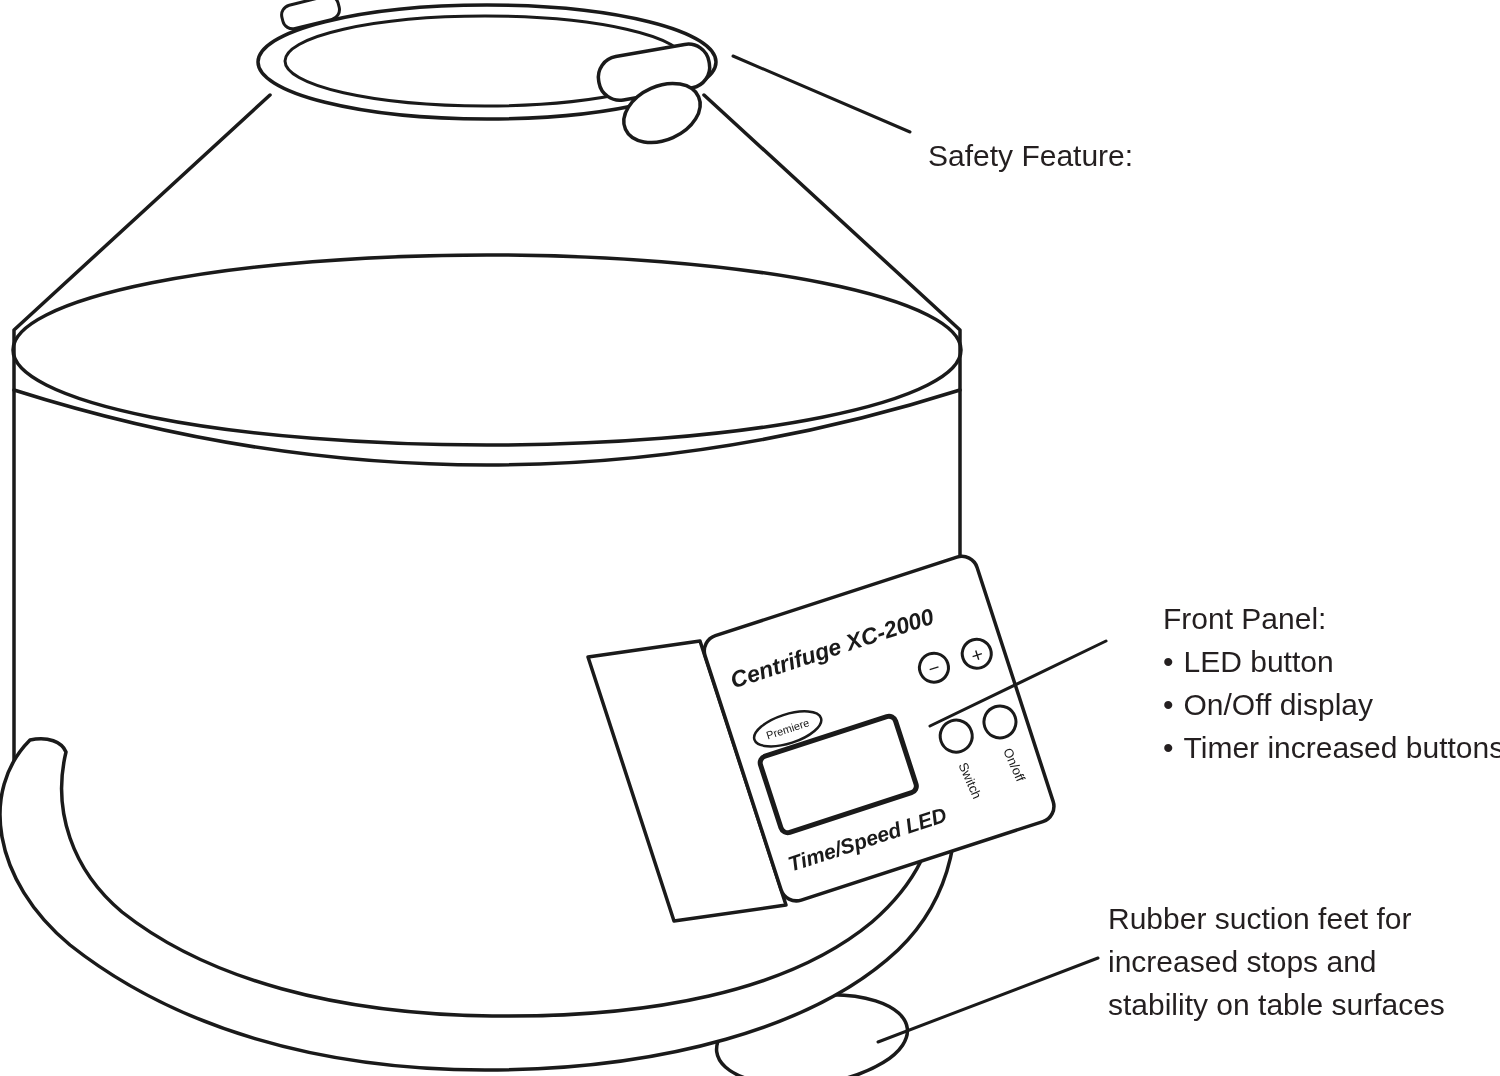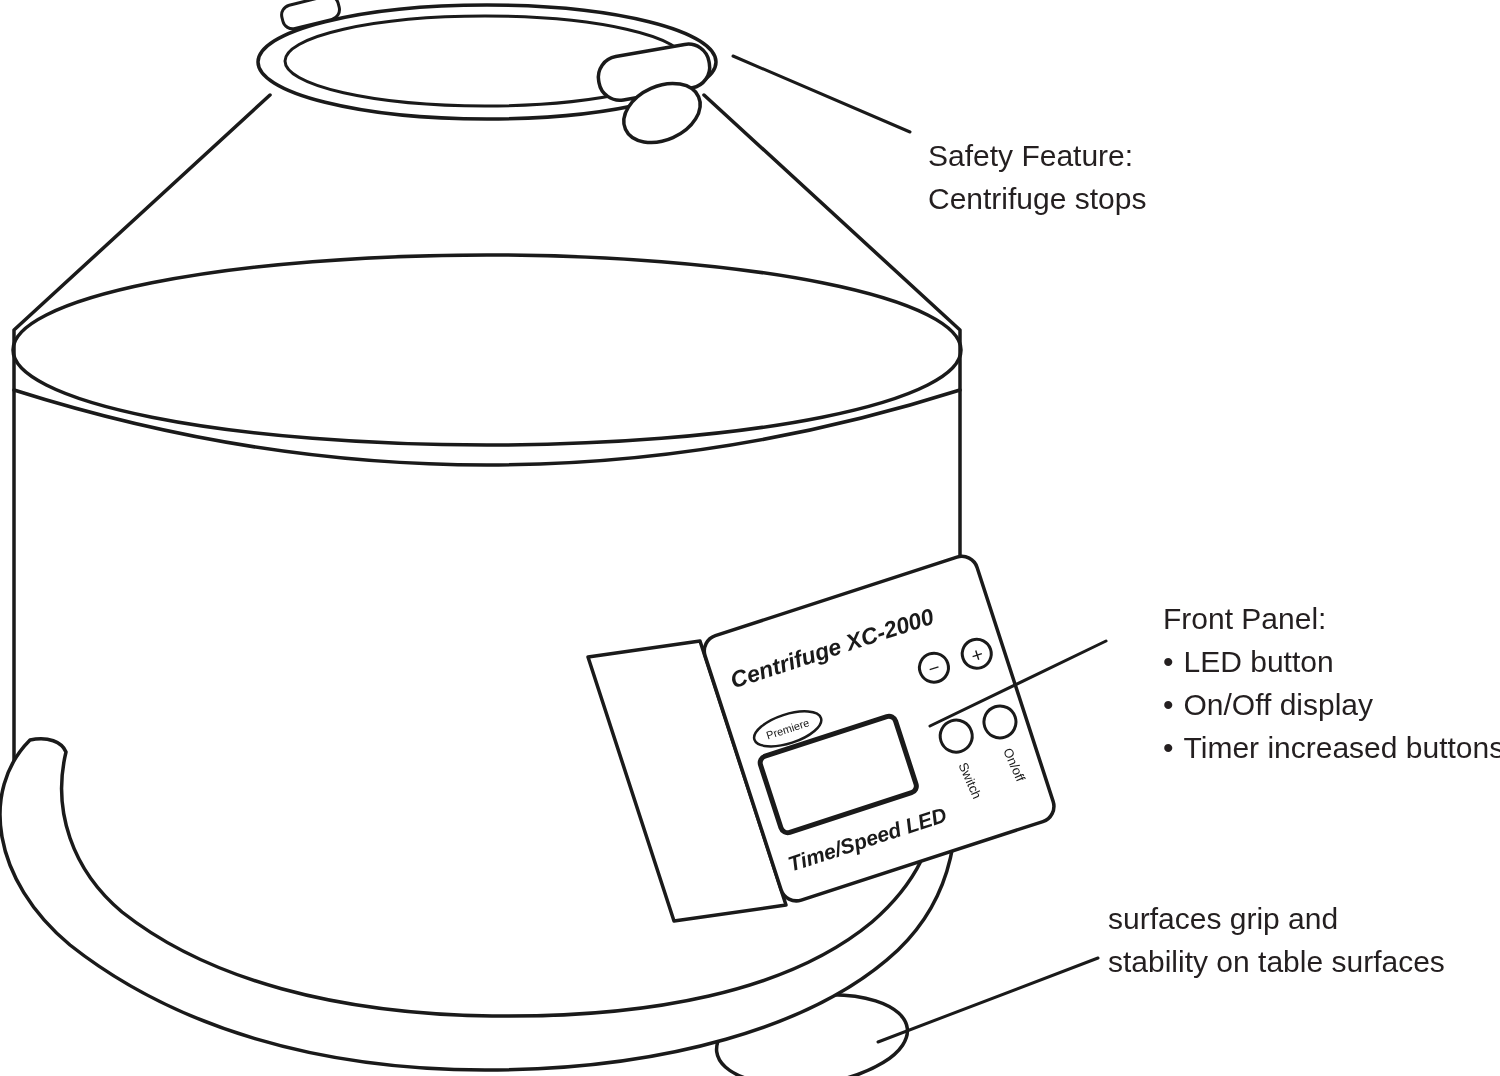--- a/index.html
+++ b/index.html
@@ -100,37 +100,37 @@
       <text class="svg-text" x="987" y="790" font-size="13" transform="rotate(84 987 790)">On/off</text>
     </g>
 
     <path d="M 733 56 L 910 132" stroke="#1a1a1a" stroke-width="3"></path>
     <path d="M 930 726 L 1106 641" stroke="#1a1a1a" stroke-width="3"></path>
     <path d="M 878 1042 L 1098 958" stroke="#1a1a1a" stroke-width="3"></path>
   </svg>
 
   <div class="ann ann-safety">
     <div>Safety Feature:</div>
-    <div>Centrifuge stops</div>
   </div>
 
   <div class="ann ann-frontpanel">
     <div>Front Panel:</div>
     <div class="bullet-line">
       <span class="bullet">•</span>
       <span>LED button</span>
     </div>
     <div class="bullet-line">
       <span class="bullet">•</span>
       <span>On/Off display</span>
     </div>
     <div class="bullet-line">
       <span class="bullet">•</span>
       <span>Timer increased buttons</span>
     </div>
   </div>
 
   <div class="ann ann-feet">
-    <div>surfaces grip and</div>
+    <div>Rubber suction feet for</div>
+    <div>increased stops and</div>
     <div>stability on table surfaces</div>
   </div>
 
 </div>
 
 </body></html>

